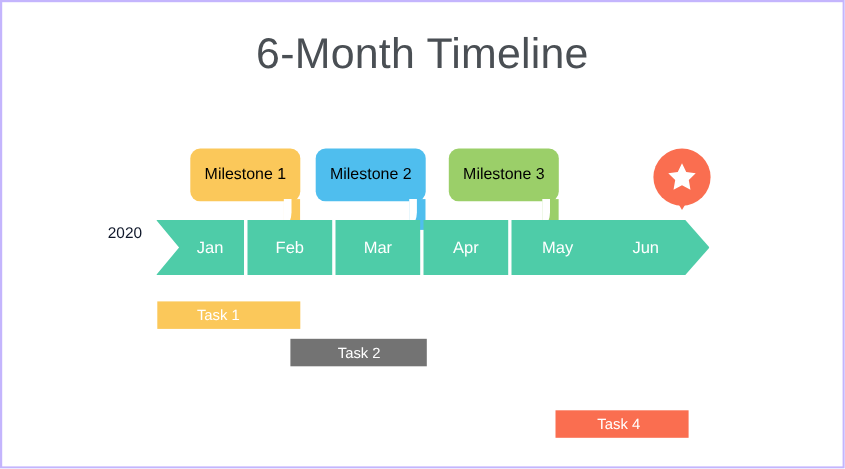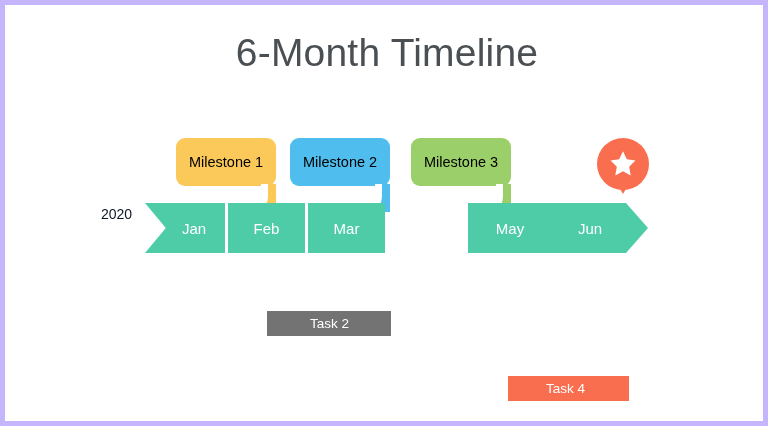--- a/index.html
+++ b/index.html
@@ -7,21 +7,21 @@
     width:768px;height:426px;
     background:#ffffff;
     font-family:"Liberation Sans", sans-serif;
     overflow:hidden;
   }
   #slide{
     position:relative;
     width:768px;height:426px;
     background:#ffffff;
     box-sizing:border-box;
-    border:5px solid #c4b5fd;
+    border:2px solid #c4b5fd;
   }
 
   
   #title{
     position:absolute;
     left:0;top:26px;width:764px;
     text-align:center;
     font-size:39px;
     font-weight:400;
     color:#4a4f54;
@@ -179,27 +179,33 @@
 
   <div class="seg" style="left:223px;width:77px;">
     <span>Feb</span>
   </div>
   <div class="seg first" style="left:140px;width:80px;">
     <span>Jan</span>
   </div>
   <div class="seg" style="left:303px;width:77px;">
     <span>Mar</span>
   </div>
+  <div class="seg" style="left:383px;width:77px;">
+    <span>Apr</span>
+  </div>
   <div class="seg" style="left:463px;width:84px;">
     <span>May</span>
   </div>
   <div class="seg last" style="left:543px;width:100px;">
     <span>Jun</span>
   </div>
 
+  <div class="task" style="left:141px;top:272px;width:130px;background:#fbc85a;">
+    <span style="left:36px;">Task 1</span>
+  </div>
 
   <div class="task" style="left:262px;top:306px;width:124px;background:#737373;">
     <span style="left:43px;">Task 2</span>
   </div>
 
 
   <div class="task" style="left:503px;top:371px;width:121px;background:#fa6e50;">
     <span style="left:38px;">Task 4</span>
   </div>
 

